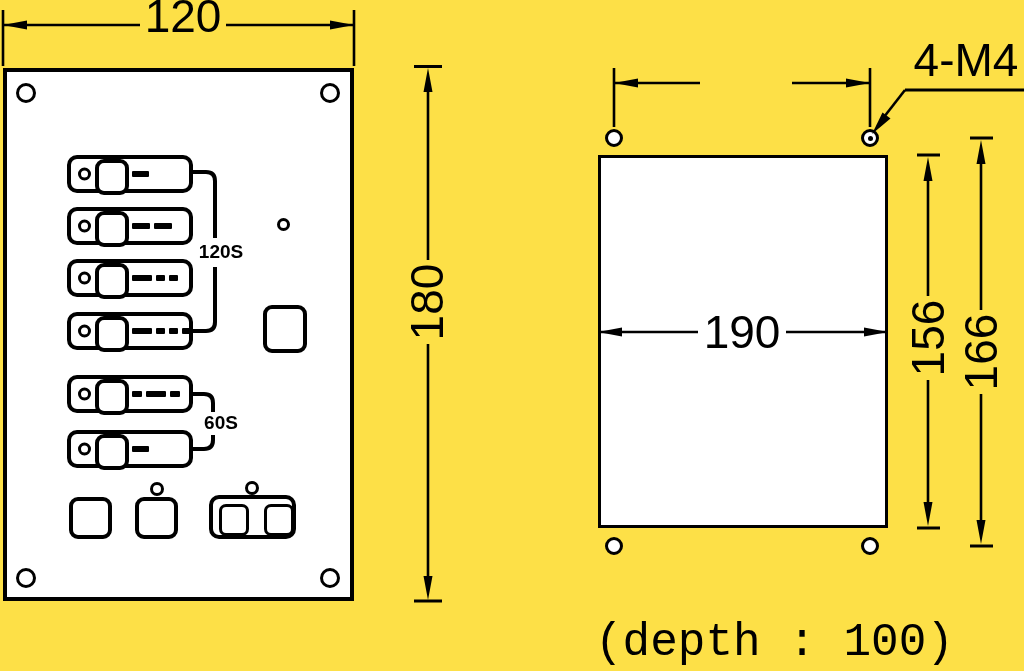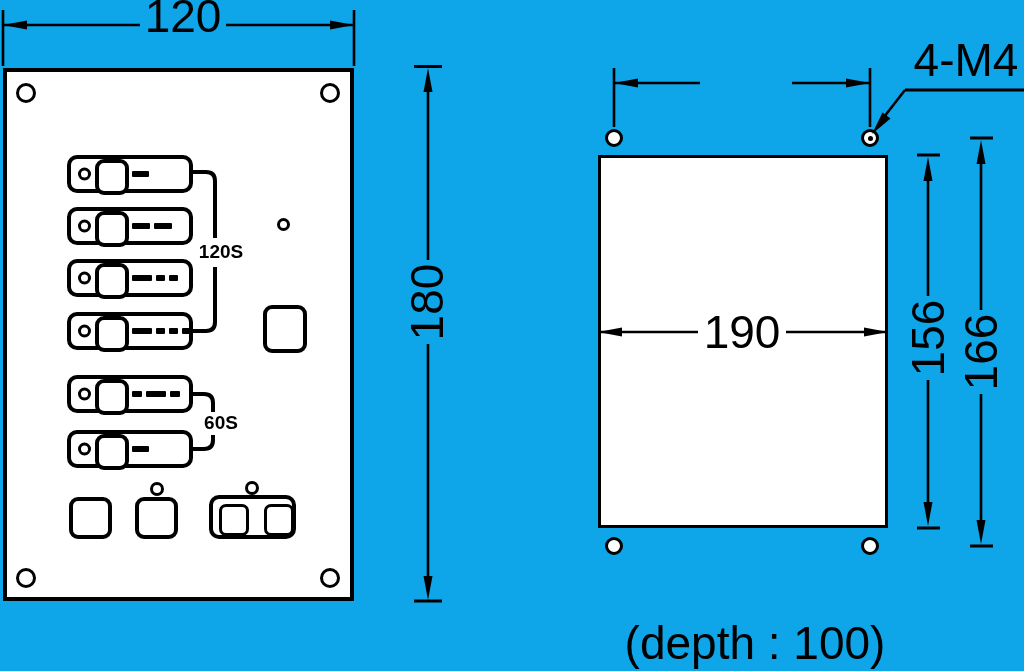--- a/index.html
+++ b/index.html
@@ -1,17 +1,17 @@
 <!DOCTYPE html>
 <html><head>
 <meta charset="utf-8">
 <style>
   html,body{margin:0;padding:0;background:#fff;}
   #canvas{
-    position:relative;width:1024px;height:671px;background:#0ea5e9;
+    position:relative;width:1024px;height:671px;background:#fde047;
     font-family:"Liberation Sans", sans-serif;color:#000;overflow:hidden;
   }
   .abs{position:absolute;box-sizing:border-box;}
   
   .panel{border:4px solid #000;background:#fff;}
   .hole{border:3.5px solid #000;border-radius:50%;background:#fff;}
   .switch-row{border:4px solid #000;border-radius:10px;background:#fff;}
   .row-circle{position:absolute;box-sizing:border-box;width:13px;height:13px;border:3px solid #000;border-radius:50%;left:7px;top:50%;transform:translateY(-50%);background:#fff;}
   .toggle{position:absolute;box-sizing:border-box;left:24px;top:0px;width:34px;height:36px;border:4px solid #000;border-radius:9px;background:#fff;}
   .dashes{position:absolute;left:61px;top:50%;transform:translateY(-50%);display:flex;gap:4px;align-items:center;}
@@ -24,21 +24,21 @@
   
   .rear-rect{border:3px solid #000;background:#fff;}
   .rear-hole{border:3.5px solid #000;border-radius:50%;background:#fff;}
   
   .dim-text{
     position:absolute;width:120px;height:46px;line-height:46px;font-size:46px;
     text-align:center;white-space:nowrap;letter-spacing:0px;
   }
   .dim-text.rot{transform:rotate(-90deg);}
   .group-label{position:absolute;width:70px;height:20px;line-height:20px;font-size:19px;font-weight:bold;text-align:center;}
-  .depth-text{position:absolute;width:320px;height:50px;line-height:50px;font-size:46px;text-align:center;white-space:nowrap;}
+  .depth-text{position:absolute;width:320px;height:50px;line-height:50px;font-size:46px;text-align:center;white-space:nowrap;font-family:Liberation Mono, monospace;}
   svg.linework{position:absolute;left:0;top:0;pointer-events:none;}
   svg .dimline{stroke:#000;stroke-width:2.6;fill:none;}
   svg .tick{stroke:#000;stroke-width:3;fill:none;}
   svg .bracket{stroke:#000;stroke-width:4;fill:none;}
   svg .ah{fill:#000;stroke:none;}
 </style>
 </head>
 <body>
 
 <div id="canvas">

